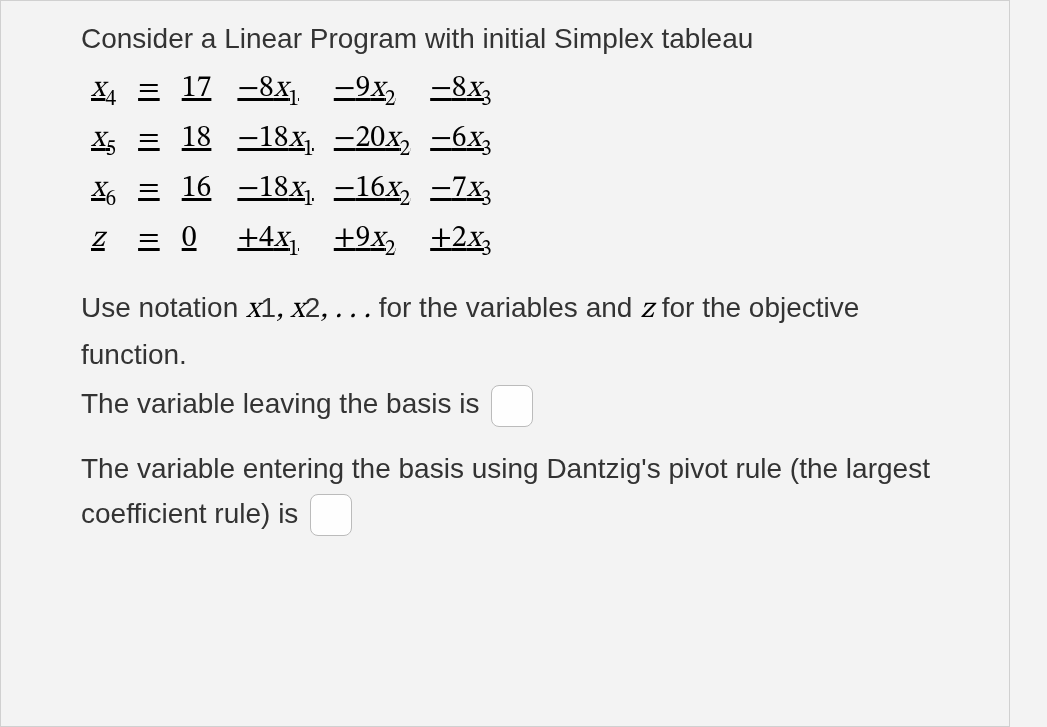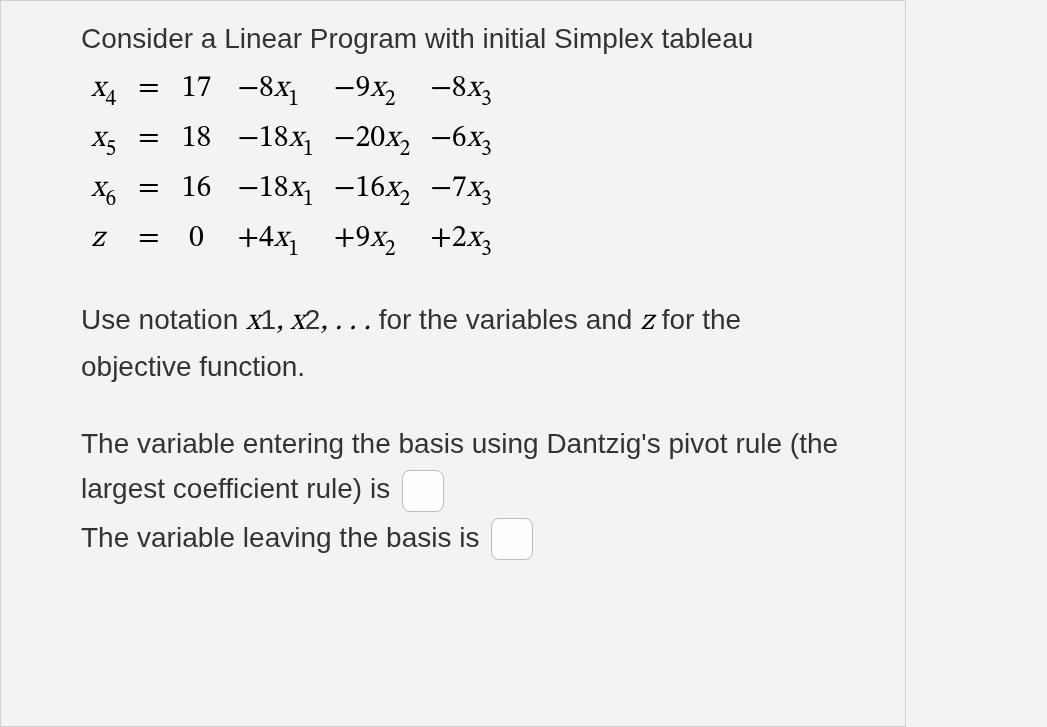--- a/index.html
+++ b/index.html
@@ -2,69 +2,70 @@
 <html><head>
   <meta charset="utf-8">
   <style>
     body {
       margin: 0;
       padding: 0;
       font-family: Arial, Helvetica, sans-serif;
       background: #f3f3f3;
     }
     .container {
-      width: 906px;
+      width: 1010px;
       height: 727px;
       box-sizing: border-box;
       padding: 20px 50px 0 80px;
       background: #f3f3f3;
       border: 1px solid #d0d0d0;
       color: #333;
     }
     .intro {
       font-size: 28px;
       line-height: 1.3;
       margin-bottom: 8px;
     }
     .tableau {
       font-family: 'Cambria Math', 'STIX Two Math', 'Times New Roman', serif;
       font-size: 30px;
       color: #000;
       margin: 2px 0 20px 0;
     }
     .tableau table {
       border-collapse: collapse;
+      text-decoration: underline;
     }
     .tableau td {
       padding: 4px 10px;
       text-align: left;
       white-space: nowrap;
       vertical-align: baseline;
     }
     .tableau td.eq {
       text-align: center;
       padding: 4px 12px;
     }
     .tableau td.const {
-      text-align: center;
+      text-align: left;
       padding-right: 16px;
     }
     .mathvar {
       font-style: italic;
     }
     .sub {
       font-size: 0.72em;
       vertical-align: sub;
       position: relative;
       top: 2px;
     }
     .para {
       font-size: 28px;
       line-height: 1.6;
-      margin: 32px 0 0 0;
+      margin: 20px 0 0 0;
     }
     .para .mathvar {
       font-family: 'Cambria Math', 'STIX Two Math', 'Times New Roman', serif;
       font-size: 30px;
       color: #000;
     }
     .para .z {
       font-family: 'Cambria Math', 'STIX Two Math', 'Times New Roman', serif;
       font-style: italic;
       font-size: 30px;
@@ -131,22 +132,22 @@
         <td><span>+</span><span>2</span><span class="mathvar">x</span><span class="sub">3</span></td>
       </tr>
     </tbody>
       </table>
   </div>
 
   <div class="para">
     <span>Use notation </span><span class="mathvar">x</span><span>1</span><span class="mathvar">, </span><span class="mathvar">x</span><span>2</span><span class="mathvar">, . . .</span><span> for the variables and </span><span class="z">z</span><span> for the objective function.</span>
   </div>
 
+  <div class="para" style="margin-top:4px;">
+    <span>The variable leaving the basis is </span><input type="text" class="answer-box" style="">
+  </div>
+
   <div class="para">
     <span>The variable entering the basis using Dantzig's pivot rule (the largest coefficient rule) is </span><input type="text" class="answer-box" style="">
-  </div>
-
-  <div class="para" style="margin-top:4px;">
-    <span>The variable leaving the basis is </span><input type="text" class="answer-box" style="">
   </div>
 
 
 </div>
 
 </body></html>

